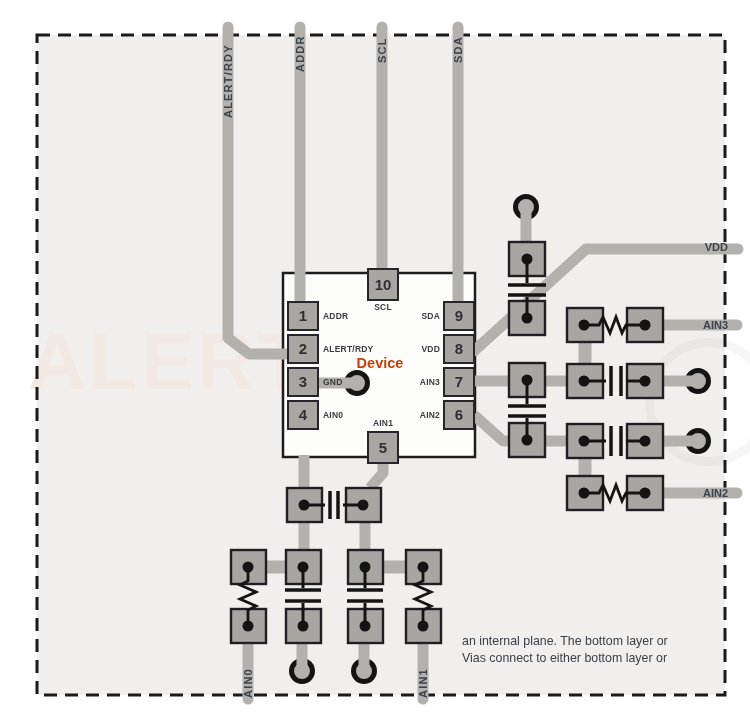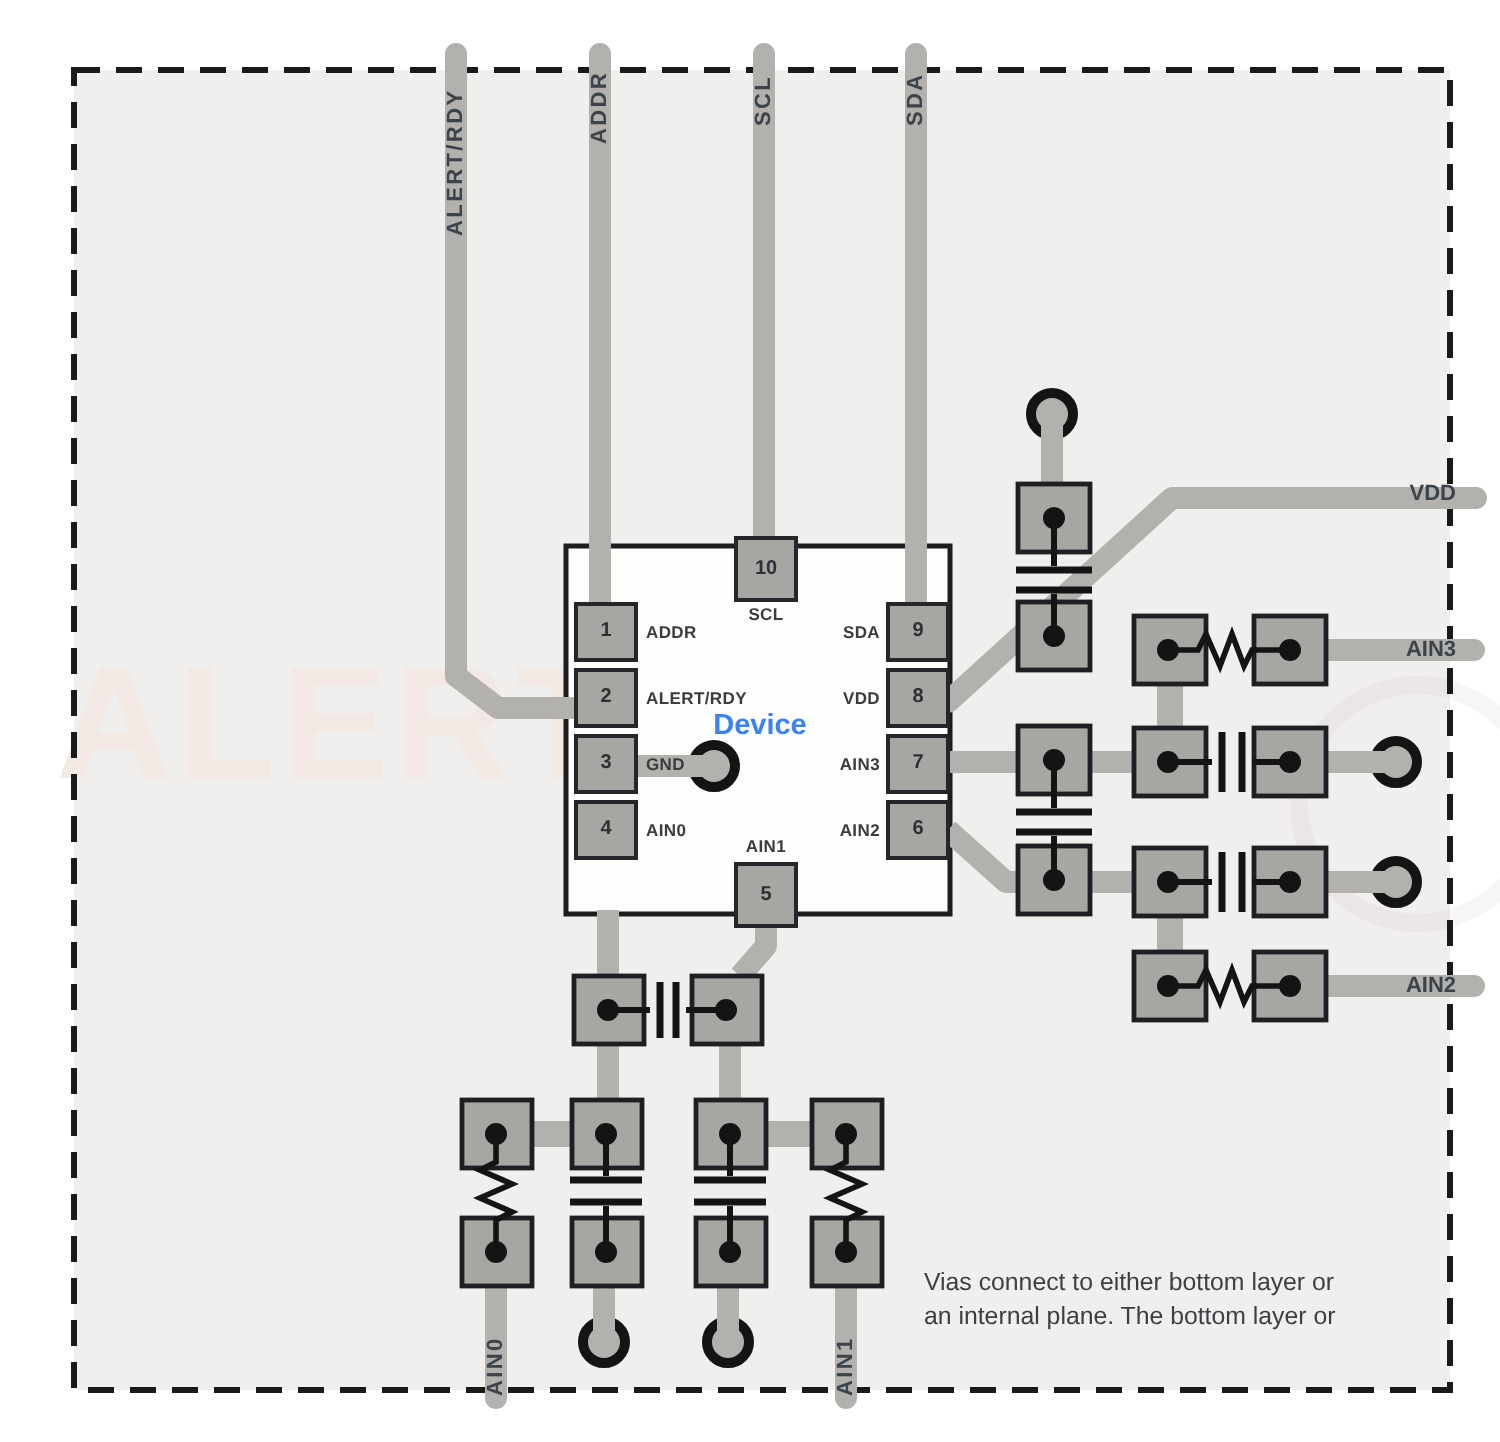--- a/index.html
+++ b/index.html
@@ -8,25 +8,25 @@
   .board-bg{position:absolute;left:37px;top:35px;width:688px;height:660px;background:#f1efed;}
   .watermark{position:absolute;left:28px;top:316px;font-size:80px;font-weight:bold;
              letter-spacing:3px;color:#f3e9e4;z-index:2;user-select:none;}
   .watermark-ring{position:absolute;left:645px;top:338px;width:110px;height:110px;
                   border:9px solid rgba(110,100,95,0.055);border-radius:50%;z-index:2;}
   svg.layer{position:absolute;left:0;top:0;z-index:3;}
   .txt{position:absolute;z-index:4;white-space:nowrap;}
   .vlabel{transform:rotate(-90deg);transform-origin:0 0;font-size:11px;font-weight:600;
           letter-spacing:1.2px;color:#3d434b;line-height:12px;}
   .portlabel{font-size:11px;font-weight:700;color:#3d434b;width:40px;text-align:right;line-height:12px;}
-  .pinnum{font-size:10px;font-weight:700;color:#2e3036;width:30px;text-align:center;line-height:12px;}
+  .pinnum{font-size:15px;font-weight:700;color:#2e3036;width:30px;text-align:center;line-height:12px;}
   .pinname{font-size:8.5px;font-weight:600;color:#3b3b40;line-height:9px;letter-spacing:0.2px;}
   .pinname.r{width:59px;text-align:right;}
   .pinname.c{width:50px;text-align:center;}
-  .devname{font-size:14.5px;font-weight:bold;color:#3b82f6;width:100px;text-align:center;}
+  .devname{font-size:14.5px;font-weight:bold;color:#c2410c;width:100px;text-align:center;}
   .caption{position:absolute;left:462px;top:633px;z-index:4;font-size:12.4px;line-height:17px;
            color:#3a4046;}
 </style>
 </head>
 <body>
 
 <div class="stage">
 
   <div class="board-bg"></div>
   <div class="watermark">ALERT</div>
@@ -215,17 +215,17 @@
   <div class="txt pinname r" style="left:381px;top:312px;">SDA</div>
   <div class="txt pinname r" style="left:381px;top:345px;">VDD</div>
   <div class="txt pinname r" style="left:381px;top:378px;">AIN3</div>
   <div class="txt pinname r" style="left:381px;top:411px;">AIN2</div>
   <div class="txt pinname c" style="left:358px;top:303px;">SCL</div>
   <div class="txt pinname c" style="left:358px;top:419px;">AIN1</div>
 
   <div class="txt devname" style="left:330px;top:355px;">Device</div>
 
   <div class="caption">
+    <div>an internal plane. The bottom layer or</div>
     <div>Vias connect to either bottom layer or</div>
-    <div>an internal plane. The bottom layer or</div>
   </div>
 
 </div>
 
 </body></html>

